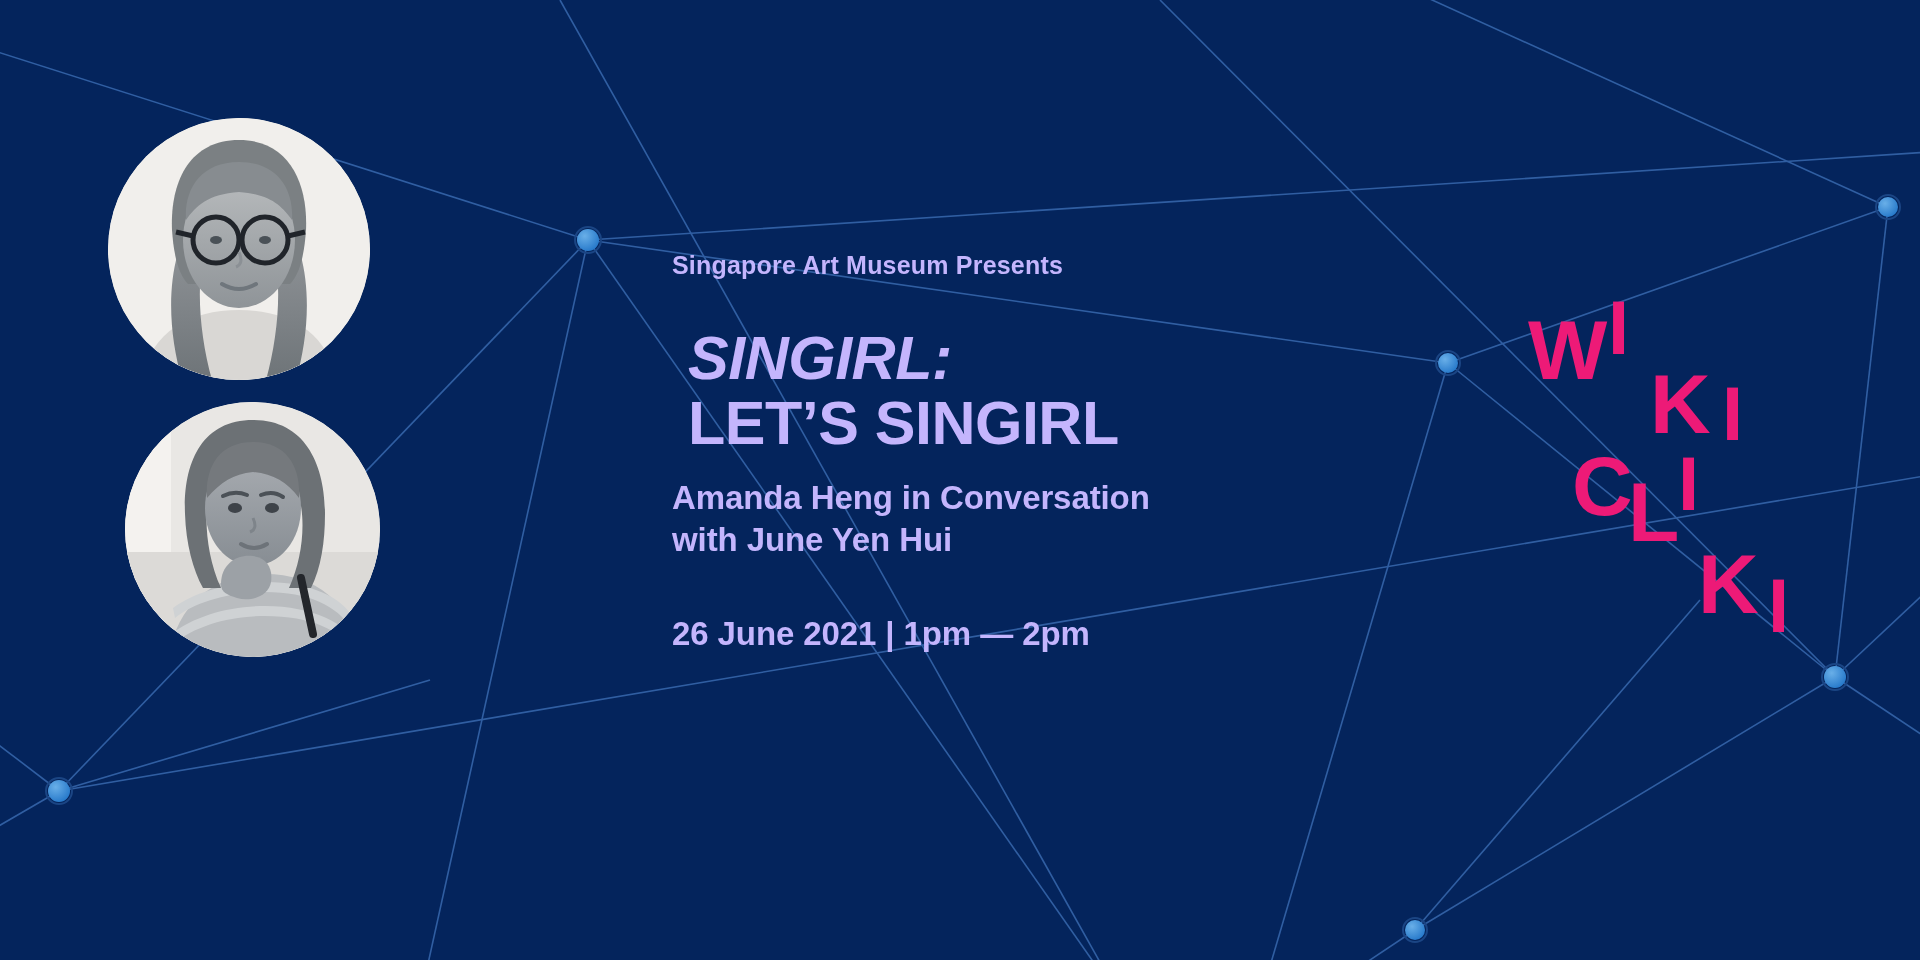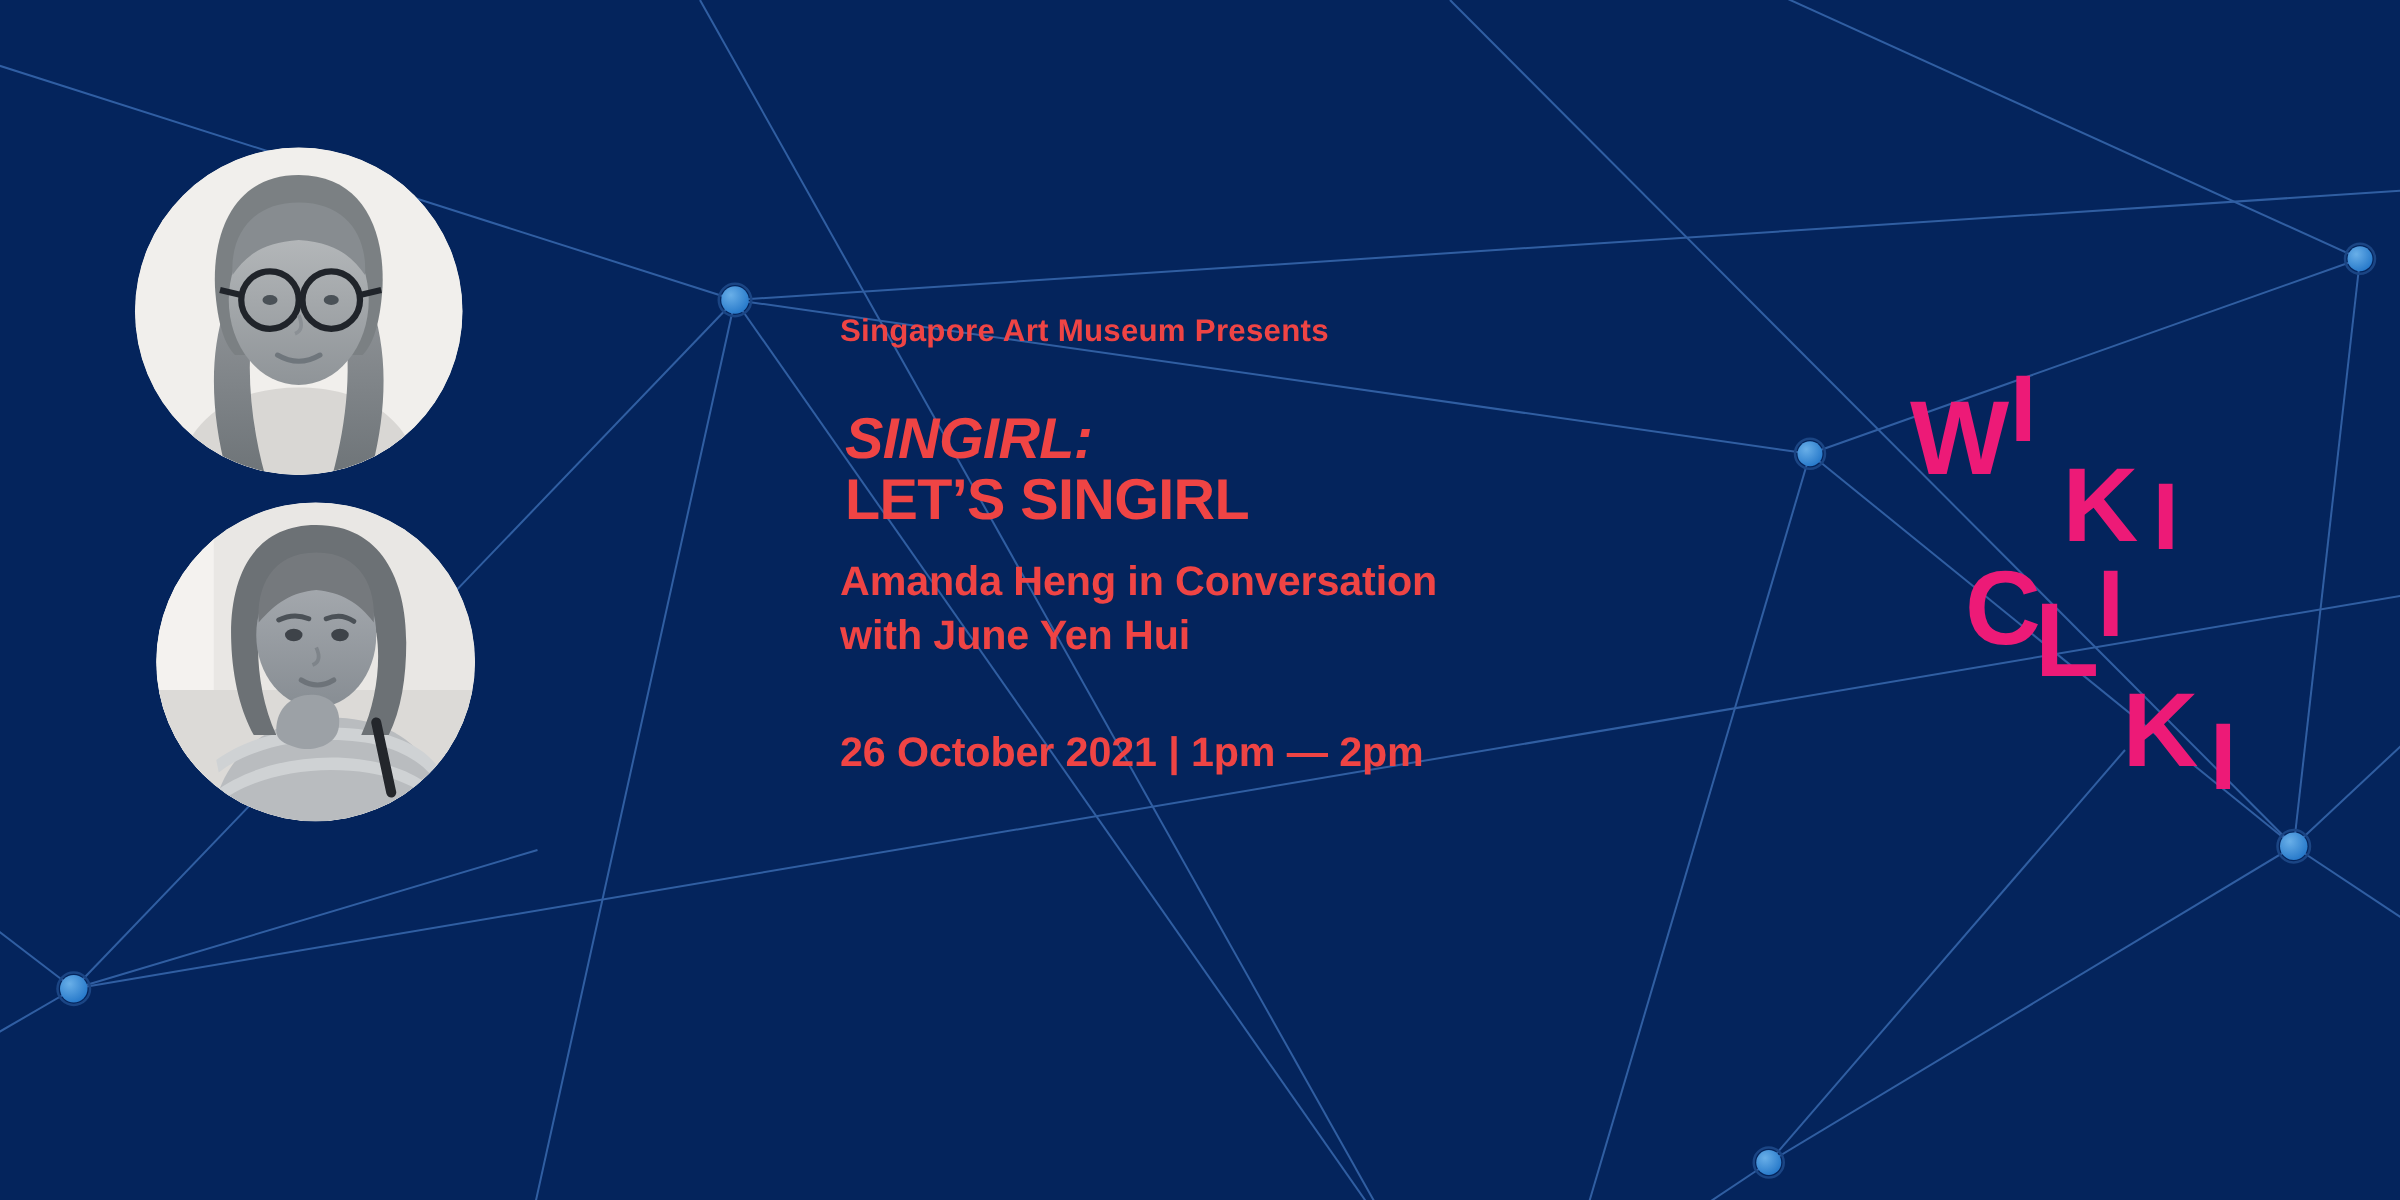--- a/index.html
+++ b/index.html
@@ -16,27 +16,27 @@
   
   .portrait{
     position:absolute;border-radius:50%;overflow:hidden;
     background:#eceae6;
   }
   .p1{left:108px;top:118px;width:262px;height:262px;}
   .p2{left:125px;top:402px;width:255px;height:255px;}
   .pimg{position:absolute;inset:0;width:100%;height:100%;}
 
   
-  .copy{position:absolute;left:672px;top:250px;width:640px;color:#ef4444;}
+  .copy{position:absolute;left:672px;top:250px;width:640px;color:#c4b5fd;}
   .presents{
     font-size:25px;font-weight:bold;letter-spacing:.2px;line-height:1.2;
     margin:0 0 46px 0;
   }
   .title{
-    font-size:46px;font-weight:bold;line-height:1.07;margin:4px;
+    font-size:61px;font-weight:bold;line-height:1.07;margin:16px;
     letter-spacing:-.5px;
   }
   .title .ital{font-style:italic;display:block;}
   .title .up{display:block;}
   .subtitle{
     font-size:33px;font-weight:bold;line-height:1.28;margin:20px 0 16px 0;
     letter-spacing:-.1px;
   }
   .subtitle span{display:block;}
   .when{
@@ -203,21 +203,21 @@
   <div class="copy">
     <p class="presents">Singapore Art Museum Presents</p>
     <h1 class="title">
       <span class="ital">SINGIRL:</span>
       <span class="up">LET’S SINGIRL</span>
     </h1>
     <p class="subtitle">
       <span>Amanda Heng in Conversation</span>
       <span>with June Yen Hui</span>
     </p>
-    <p class="when">26 October 2021 | 1pm — 2pm</p>
+    <p class="when">26 June 2021 | 1pm — 2pm</p>
   </div>
 
   <div class="logo">
     <span class="l-w">W</span>
     <span class="l-i1">I</span>
     <span class="l-k1">K</span>
     <span class="l-i2">I</span>
     <span class="l-c">C</span>
     <span class="l-l">L</span>
     <span class="l-i3">I</span>

